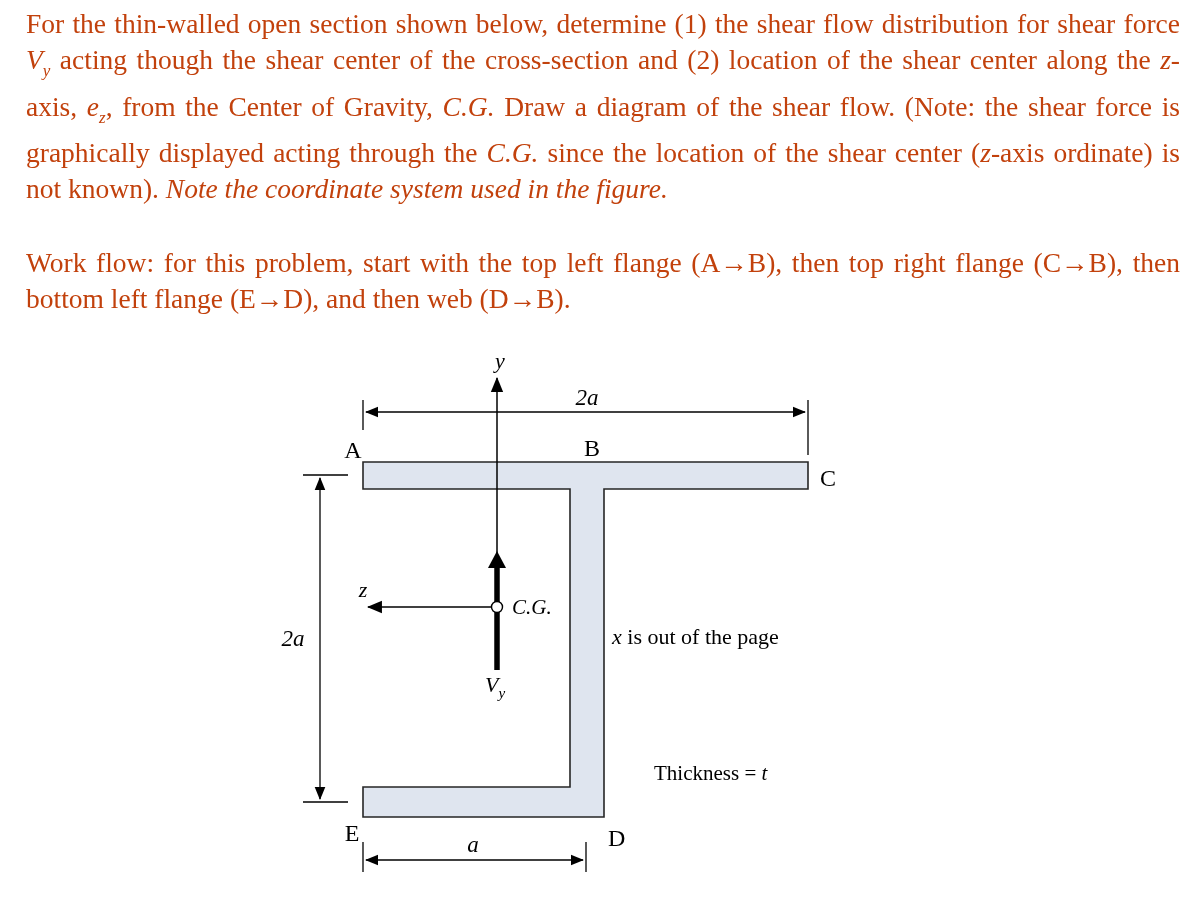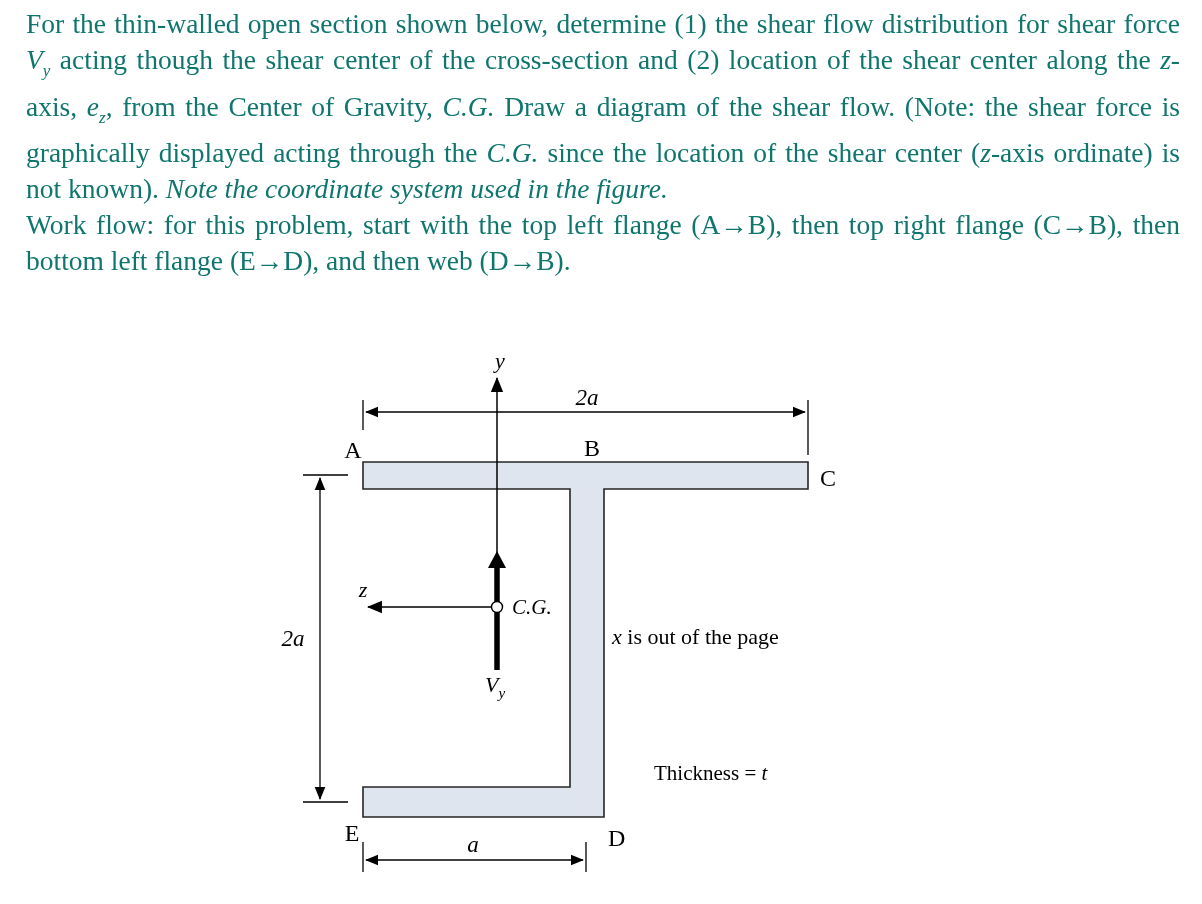--- a/index.html
+++ b/index.html
@@ -2,36 +2,36 @@
 <html><head>
 <meta charset="utf-8">
 <style>
   * { margin: 0; padding: 0; box-sizing: border-box; }
   html, body { background: #ffffff; }
   .page {
     position: relative;
     width: 1202px;
     height: 904px;
     background: #ffffff;
-    color: #0f766e;
+    color: #c2410c;
     font-family: "Liberation Serif", serif;
     overflow: hidden;
   }
   .textblock {
     position: absolute;
     left: 26px;
     top: 6px;
     width: 1154px;
   }
   .para {
     font-size: 27.5px;
     line-height: 36px;
     text-align: justify;
   }
-  .para + .para { }
+  .para + .para { margin-top: 38px; }
   .it { font-style: italic; }
   sub { font-size: 0.62em; }
   .fig {
     position: absolute;
     left: 0;
     top: 352px;
   }
   .fig text {
     font-family: "Liberation Serif", serif;
     fill: #000000;

